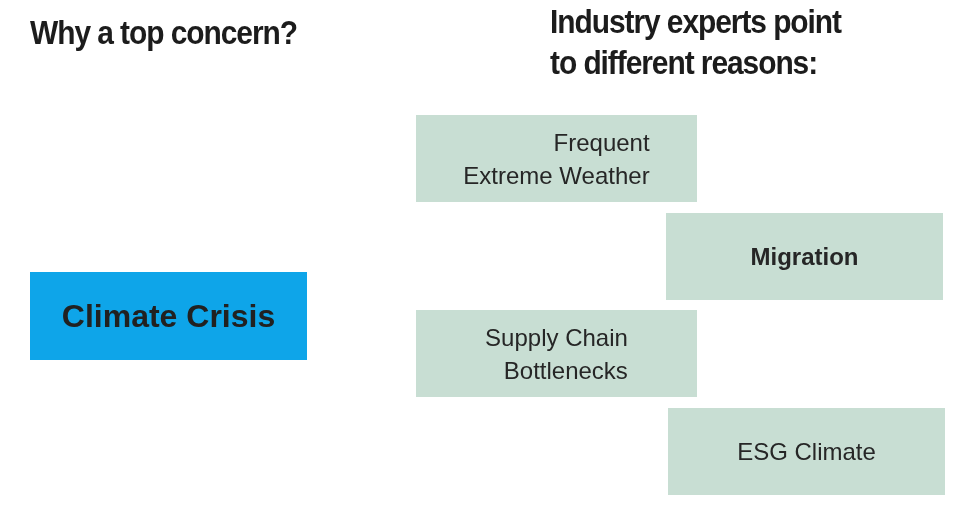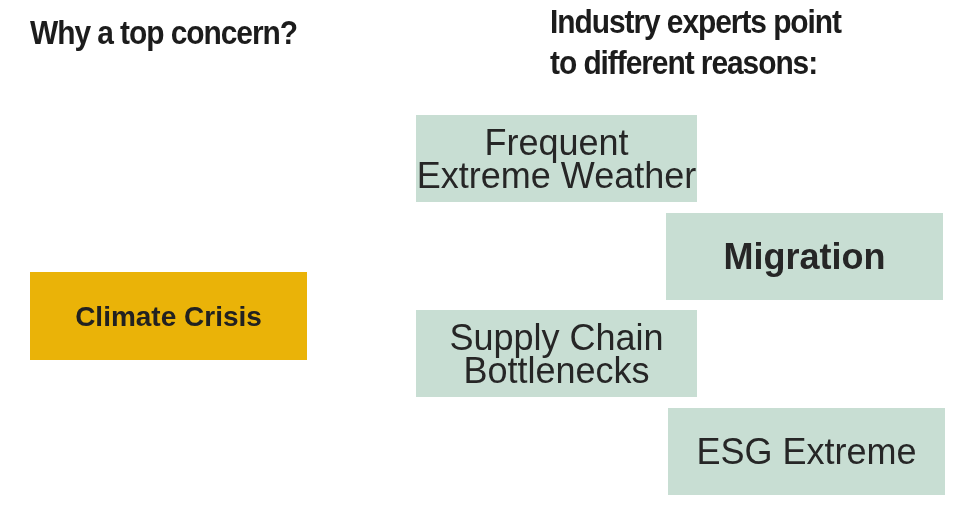--- a/index.html
+++ b/index.html
@@ -39,28 +39,29 @@
     position: absolute;
     display: flex;
     align-items: center;
     justify-content: center;
     text-align: center;
     white-space: pre-line;
   }
   .reason {
     background: #c8ded3;
     color: #262626;
-    font-size: 36px;
+    font-size: 24px;
     line-height: 33px;
     font-weight: normal;
+    text-align: right;
   }
   .concern {
-    background: #eab308;
+    background: #0ea5e9;
     color: #212121;
-    font-size: 28px;
+    font-size: 32px;
     line-height: 33px;
     font-weight: bold;
   }
   .concern-box  { left: 10px;  top: 272px; width: 277px; height: 88px; }
   .reason-box-0 { left: 396px; top: 115px; width: 281px; height: 87px; }
   .reason-box-1 { left: 646px; top: 213px; width: 277px; height: 87px; font-weight: bold; }
   .reason-box-2 { left: 396px; top: 310px; width: 281px; height: 87px; }
   .reason-box-3 { left: 648px; top: 408px; width: 277px; height: 87px; }
 </style>
 </head>
@@ -85,16 +86,16 @@
   <div class="box reason reason-box-1">
     <span>Migration</span>
   </div>
 
   <div class="box reason reason-box-2">
     <span>Supply Chain
 Bottlenecks</span>
   </div>
 
   <div class="box reason reason-box-3">
-    <span>ESG Extreme</span>
+    <span>ESG Climate</span>
   </div>
 
 </div>
 
 </body></html>

